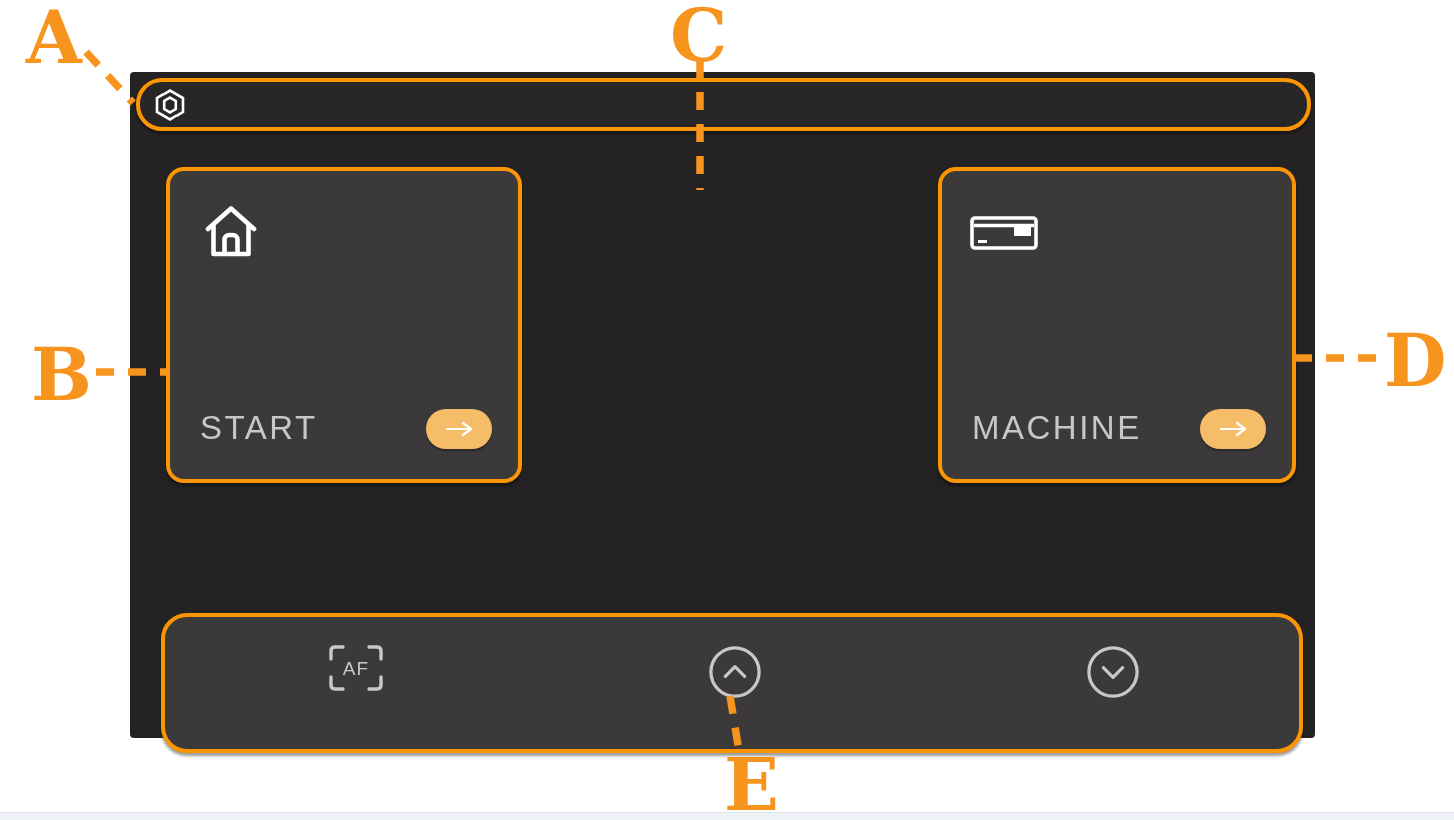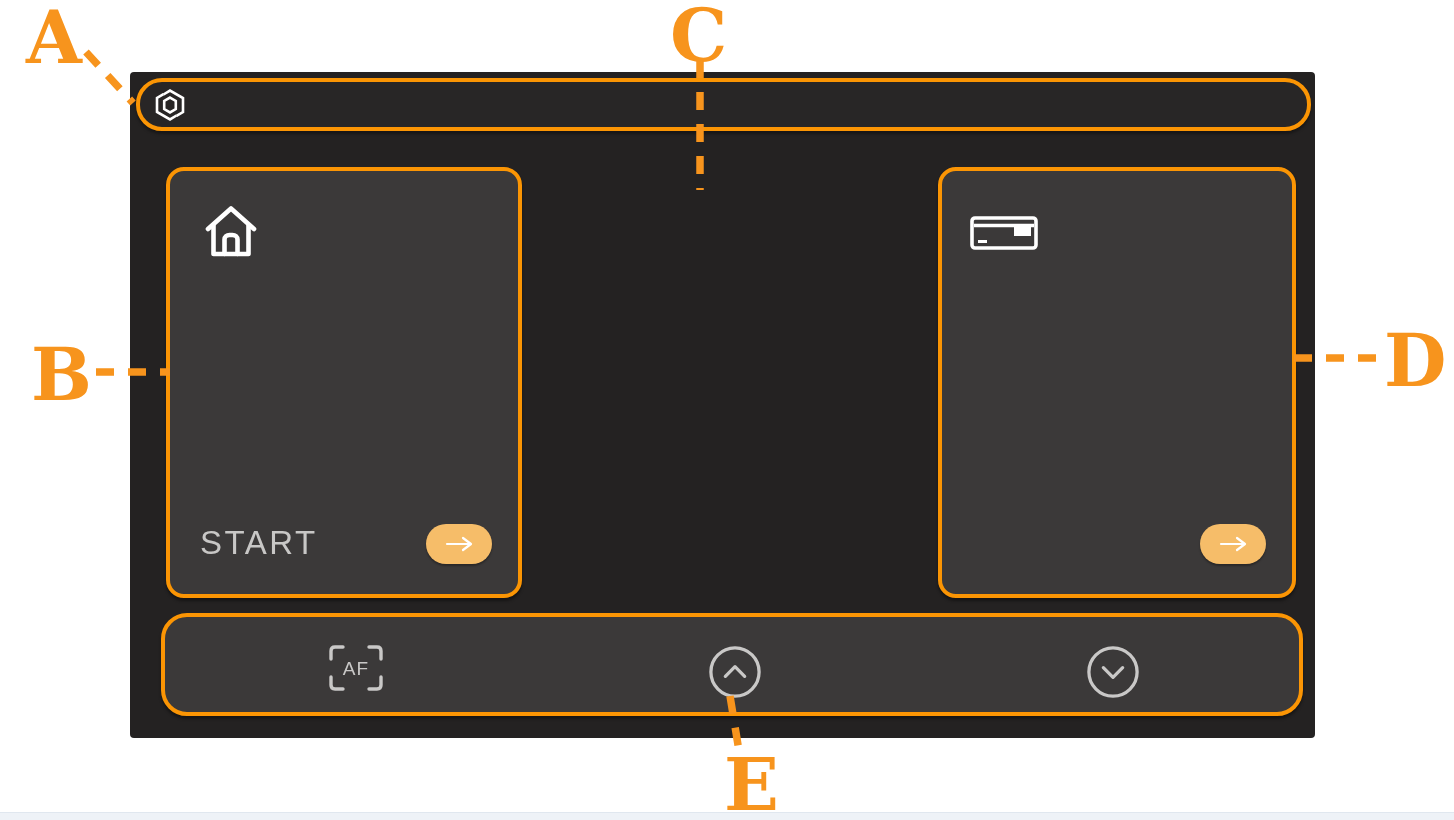--- a/index.html
+++ b/index.html
@@ -20,21 +20,21 @@
   .topbar {
     position:absolute; left:6px; top:6px; width:1175px; height:53px;
     background:#282626; border:4px solid #FB9504; border-radius:26px;
     display:flex; align-items:center; padding:0 14px;
     box-shadow:0 3px 3px rgba(0,0,0,.35);
   }
   .logo { width:32px; height:34px; display:block; }
 
   
   .card {
-    position:absolute; top:95px; height:431px; width:356px;
+    position:absolute; top:95px; height:316px; width:356px;
     background:#3B3939; border:4px solid #FB9504; border-radius:18px;
     box-shadow:0 3px 3px rgba(0,0,0,.4);
   }
   .card-start   { left:36px;  }
   .card-control { left:426px; }
   .card-machine { left:808px; width:358px; }
   .card-icon { position:absolute; left:28px; top:30px; }
   .card-icon.machine-pos { top:45px; }
   .card-label {
     position:absolute; left:30px; bottom:32px;
@@ -42,21 +42,21 @@
   }
   .pill-btn {
     position:absolute; right:26px; bottom:30px;
     width:66px; height:40px; border:none; border-radius:20px;
     background:#F6BD69; display:flex; align-items:center; justify-content:center;
     cursor:pointer; box-shadow:0 2px 2px rgba(0,0,0,.3); padding:0;
   }
 
   
   .bottombar {
-    position:absolute; left:31px; top:541px; width:1142px; height:103px;
+    position:absolute; left:31px; top:541px; width:1142px; height:140px;
     background:#3B3939; border:4px solid #FB9504; border-radius:26px;
     box-shadow:0 3px 3px rgba(0,0,0,.4);
   }
   .af-btn {
     position:absolute; left:162px; top:27px; width:58px; height:48px;
     background:none; border:none; padding:0; cursor:pointer;
   }
   .circle-btn {
     position:absolute; top:28px; width:54px; height:54px;
     background:none; border:none; padding:0; cursor:pointer;
@@ -120,20 +120,21 @@
 
   <div class="card card-machine">
     <svg class="card-icon machine-pos" width="68" height="34" viewBox="0 0 68 34">
       <g fill="none" stroke="#ffffff" stroke-width="3.6">
         <rect x="2" y="2" width="64" height="30" rx="3"></rect>
         <path d="M4 9.5 H64"></path>
       </g>
       <rect x="44" y="9.5" width="17" height="10.5" fill="#ffffff"></rect>
       <rect x="8" y="24" width="9" height="3" fill="#ffffff"></rect>
     </svg>
+    <div class="card-label">MACHINE</div>
     <button class="pill-btn">
       <svg width="30" height="16" viewBox="0 0 30 16">
         <g fill="none" stroke="#ffffff" stroke-width="2.2" stroke-linecap="round" stroke-linejoin="round">
           <path d="M3 8 H26"></path>
           <path d="M19 2 L27 8 L19 14"></path>
         </g>
       </svg>
     </button>
   </div>
 

